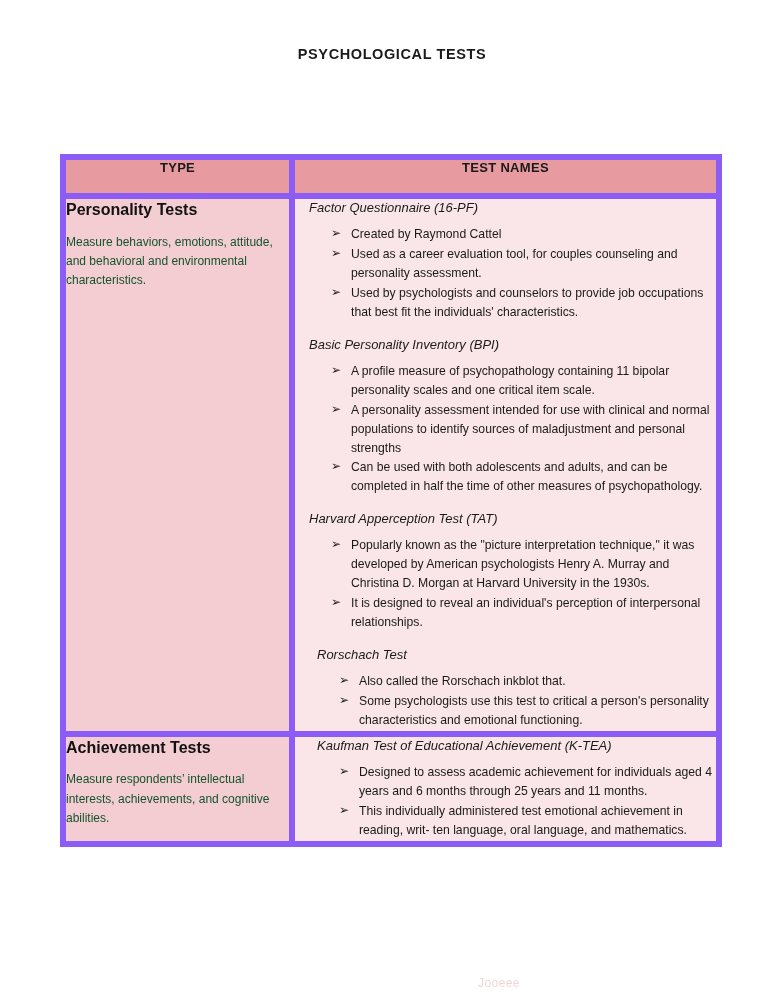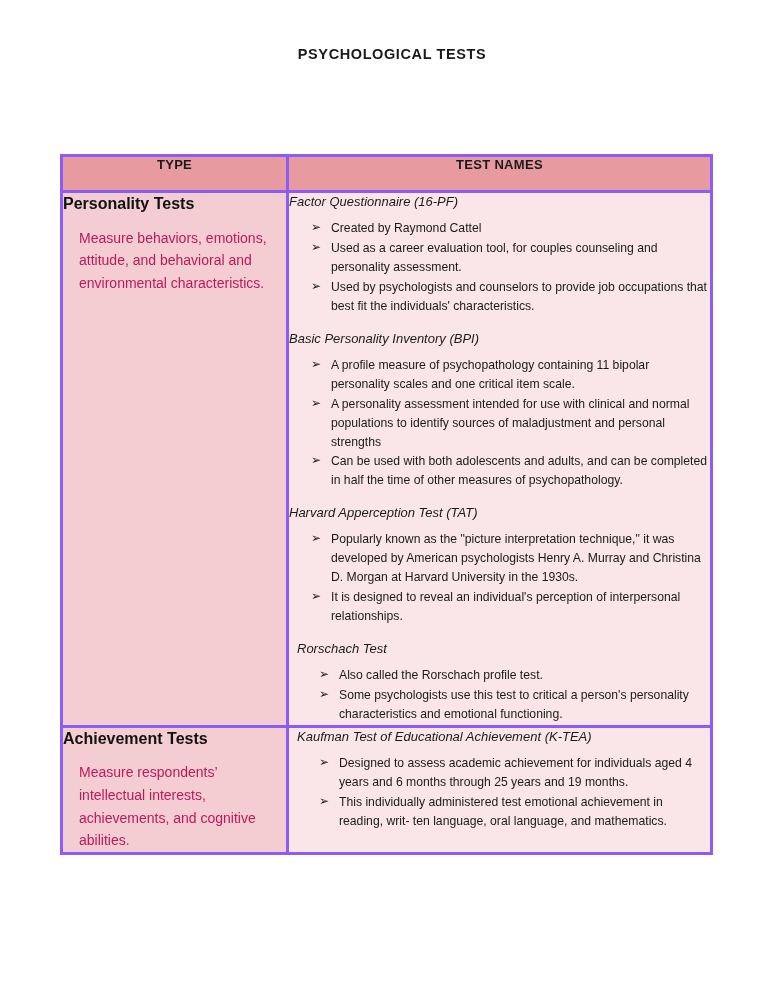--- a/index.html
+++ b/index.html
@@ -32,21 +32,21 @@
   }
   table.tests-table {
     position: absolute;
     left: 60px;
     top: 108px;
     width: 645px;
     border-collapse: collapse;
     table-layout: fixed;
   }
   table.tests-table td, table.tests-table th {
-    border: 3px solid #8b5cf6;
+    border: 6px solid #8b5cf6;
     vertical-align: top;
     padding: 0;
   }
   thead th {
     background: #e79aa0;
     text-align: center;
     font-size: 13px;
     font-weight: bold;
     color: #1a1a1a;
     height: 33px;
@@ -64,34 +64,34 @@
     padding: 11px 10px 14px 8px;
   }
   .type-title {
     font-size: 16px;
     font-weight: bold;
     color: #111111;
     margin-bottom: 12px;
     line-height: 1.35;
   }
   .type-desc {
-    font-size: 14px;
-    color: #be185d;
+    font-size: 12px;
+    color: #14532d;
     line-height: 1.62;
-    padding-left: 16px;
   }
   .test-name {
     font-size: 13px;
     font-style: italic;
     color: #1a1a1a;
     line-height: 1.4;
     margin: 0 0 8px 0;
   }
   .test-group {
     margin-bottom: 14px;
+    padding-left: 14px;
   }
   .test-group:last-child {
     margin-bottom: 0;
     margin-left: 8px;
   }
   ul.bullets {
     list-style: none;
     margin: 0;
     padding: 0 0 0 22px;
   }
@@ -169,41 +169,44 @@
             <div class="test-name">Harvard Apperception Test (TAT)</div>
             <ul class="bullets">
               <li><span class="arrow">➢</span><span>Popularly known as the "picture interpretation technique," it was developed by American psychologists Henry A. Murray and Christina D. Morgan at Harvard University in the 1930s.</span></li>
               <li><span class="arrow">➢</span><span>It is designed to reveal an individual's perception of interpersonal relationships.</span></li>
             </ul>
           </div>
 
           <div class="test-group">
             <div class="test-name">Rorschach Test</div>
             <ul class="bullets">
-              <li><span class="arrow">➢</span><span>Also called the Rorschach profile test.</span></li>
+              <li><span class="arrow">➢</span><span>Also called the Rorschach inkblot that.</span></li>
               <li><span class="arrow">➢</span><span>Some psychologists use this test to critical a person's personality characteristics and emotional functioning.</span></li>
             </ul>
           </div>
 
         </td>
       </tr>
 
       <tr>
         <td class="type-cell">
           <div class="type-title">Achievement Tests</div>
           <div class="type-desc">Measure respondents’ intellectual interests, achievements, and cognitive abilities.</div>
         </td>
         <td class="names-cell">
           <div class="test-group">
             <div class="test-name">Kaufman Test of Educational Achievement (K-TEA)</div>
             <ul class="bullets">
-              <li><span class="arrow">➢</span><span>Designed to assess academic achievement for individuals aged 4 years and 6 months through 25 years and 19 months.</span></li>
+              <li><span class="arrow">➢</span><span>Designed to assess academic achievement for individuals aged 4 years and 6 months through 25 years and 11 months.</span></li>
               <li><span class="arrow">➢</span><span>This individually administered test emotional achievement in reading, writ- ten language, oral language, and mathematics.</span></li>
             </ul>
           </div>
         </td>
       </tr>
 
     </tbody>
   </table>
 
+  <div class="watermark">
+    <span class="watermark-inner">Jooeee</span>
+  </div>
 
 </div>
 
 </body></html>

